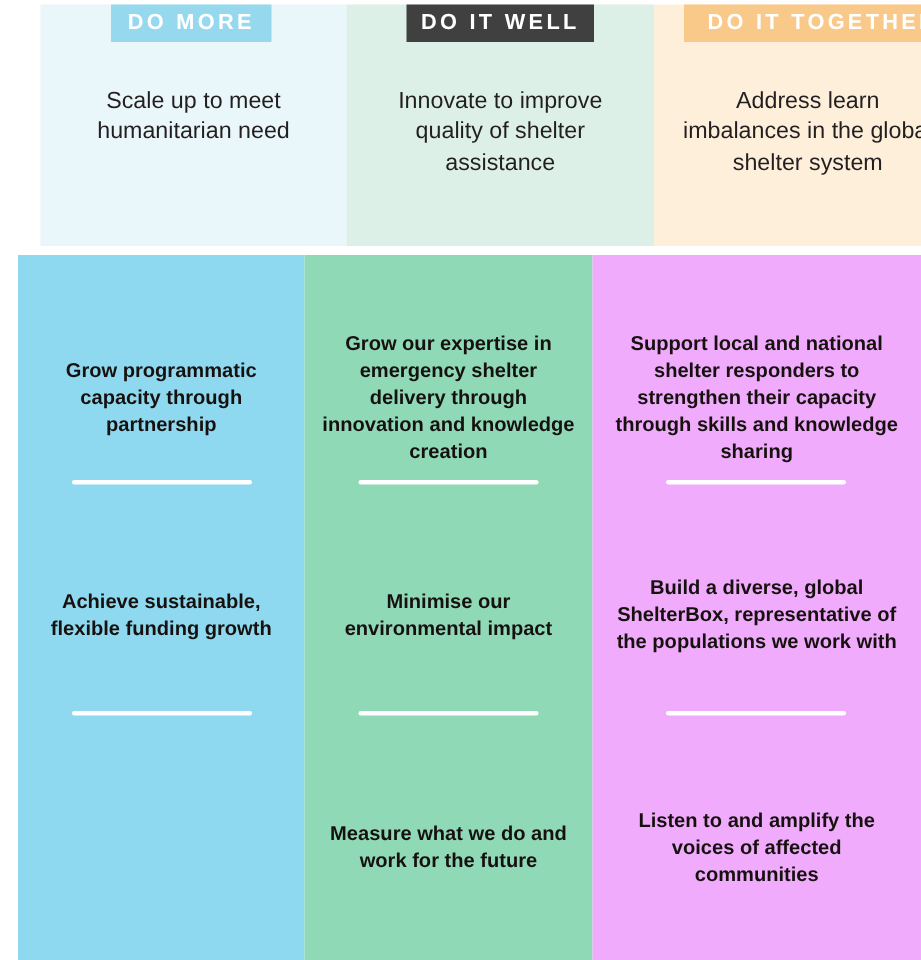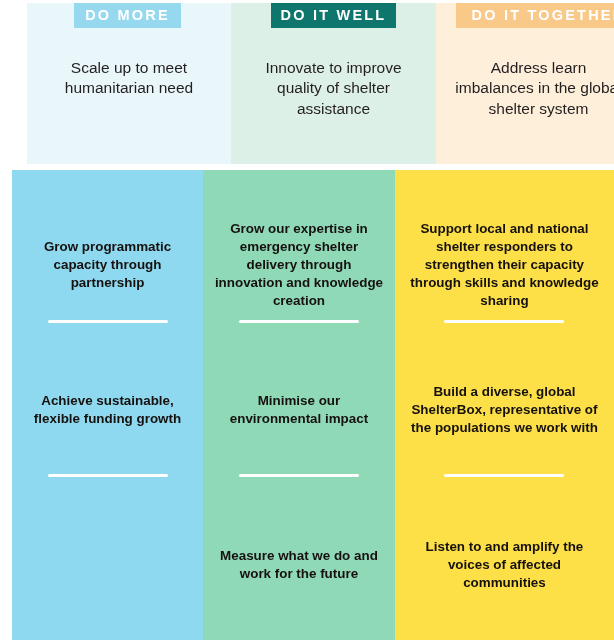--- a/index.html
+++ b/index.html
@@ -49,21 +49,21 @@
     height: 25px;
     line-height: 25px;
     color: #ffffff;
     font-size: 14.5px;
     font-weight: bold;
     letter-spacing: 2.2px;
     text-align: center;
     white-space: nowrap;
   }
   .badge.b1 { left: 47px;  width: 107px; background: #96d9ef; }
-  .badge.b2 { left: 40px;  width: 125px; background: #0f766e; }
+  .badge.b2 { left: 40px;  width: 125px; background: #404040; }
   .badge.b3 { left: 20px;  width: 185px; background: #f9c98a; }
 
   .intro {
     position: absolute;
     left: 0;
     right: 0;
     top: 55px;
     padding: 0 14px;
     box-sizing: border-box;
     text-align: center;
@@ -83,21 +83,21 @@
     display: flex;
     flex-direction: row;
   }
   .body-col {
     position: relative;
     height: 470px;
     box-sizing: border-box;
   }
   .body-col.c1 { width: 204px; background: #8ed9ef; margin-left: 12px; }
   .body-col.c2 { width: 205px; background: #8fd9b7; }
-  .body-col.c3 { width: 234px; background: #fde047; }
+  .body-col.c3 { width: 234px; background: #f0abfc; }
 
   .goal {
     position: absolute;
     left: 0;
     right: 0;
     padding: 0 10px;
     box-sizing: border-box;
     text-align: center;
     color: #16110f;
     font-size: 13.4px;

